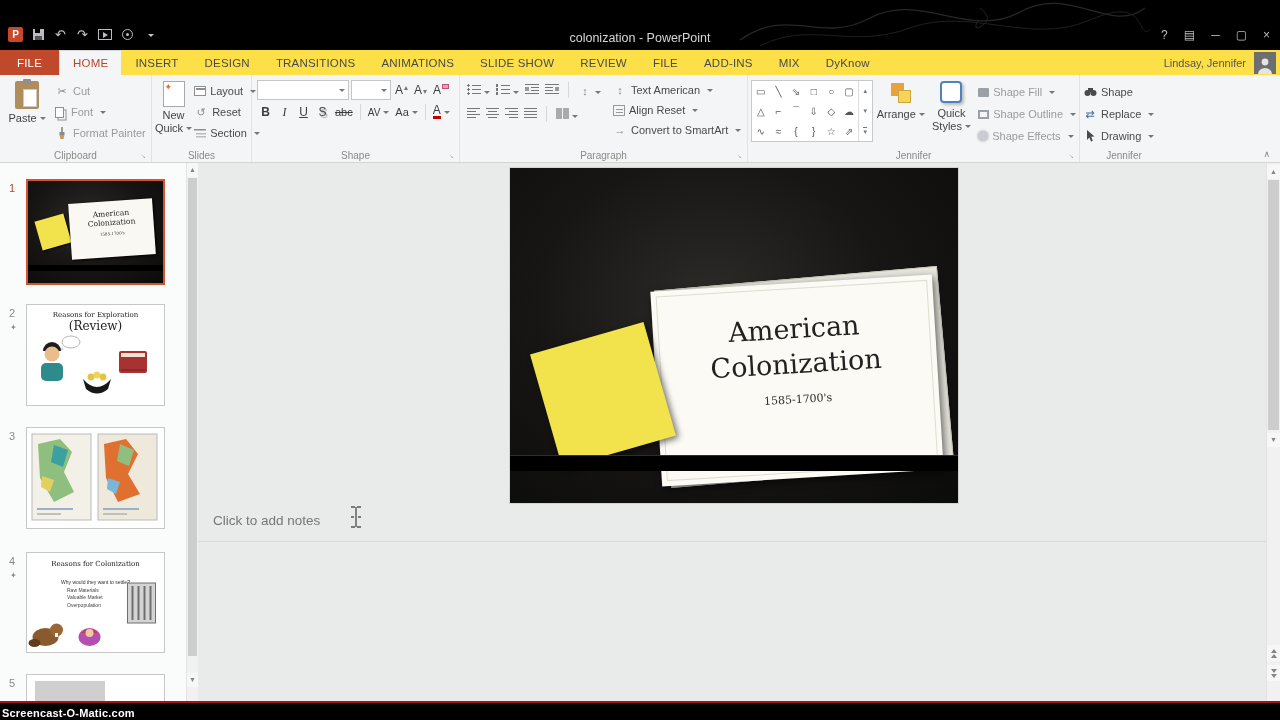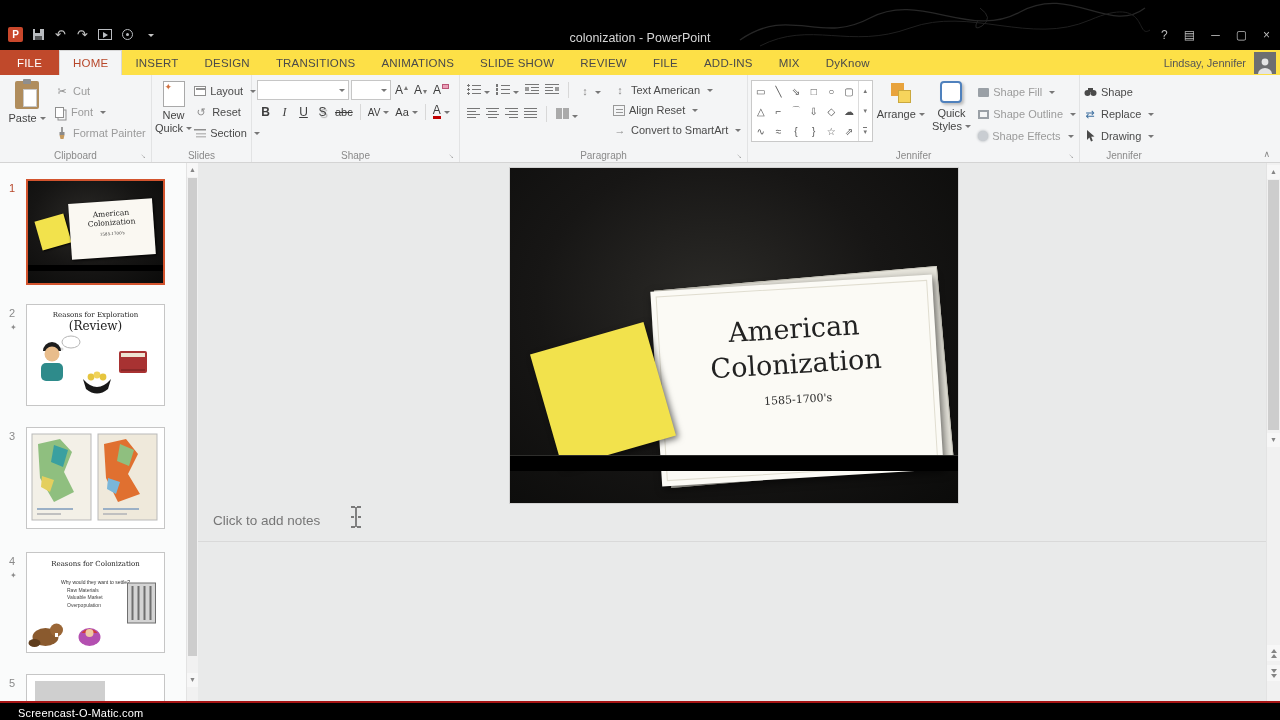--- a/index.html
+++ b/index.html
@@ -194,21 +194,21 @@
   .msb-down{top:270px;}
   .dbl{position:absolute;left:0;width:100%;height:16px;display:flex;flex-direction:column;align-items:center;justify-content:center;gap:1px;background:#f7f7f7;}
   .dbl .t{width:0;height:0;border:3px solid transparent;}
   .dbl.prev{bottom:40px;}
   .dbl.prev .t{border-bottom:4px solid #858585;border-top:0;}
   .dbl.next{bottom:20px;}
   .dbl.next .t{border-top:4px solid #858585;border-bottom:0;}
 
   
   .bottombar{position:absolute;left:0;right:0;bottom:0;height:19px;background:#000;border-top:2px solid #a51414;}
-  .bottombar span{color:#fff;font-size:11px;line-height:17px;padding-left:18px;font-weight:normal;letter-spacing:.2px;}
+  .bottombar span{color:#fff;font-size:11px;line-height:17px;padding-left:2px;font-weight:bold;letter-spacing:.2px;}
 </style>
 </head>
 <body>
 
 <div class="app">
 
   <header class="titlebar">
     <svg class="flourish" width="420" height="50" viewBox="0 0 420 50">
       <path d="M10,40 C60,5 90,45 140,18 S240,40 290,12 S380,35 415,8" stroke="#343434" fill="none" stroke-width="1.3"></path>
       <path d="M30,46 C80,20 120,50 180,28 S300,46 360,20 S405,40 420,30" stroke="#2a2a2a" fill="none" stroke-width="1"></path>

